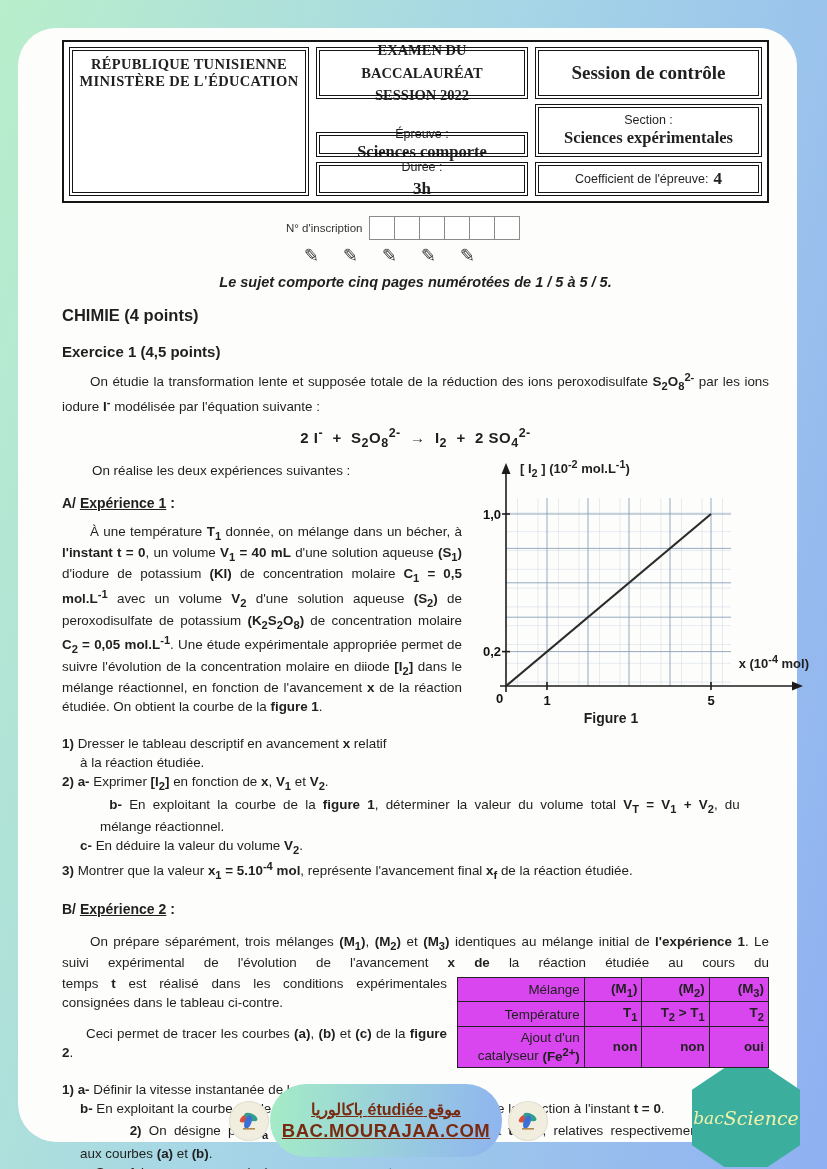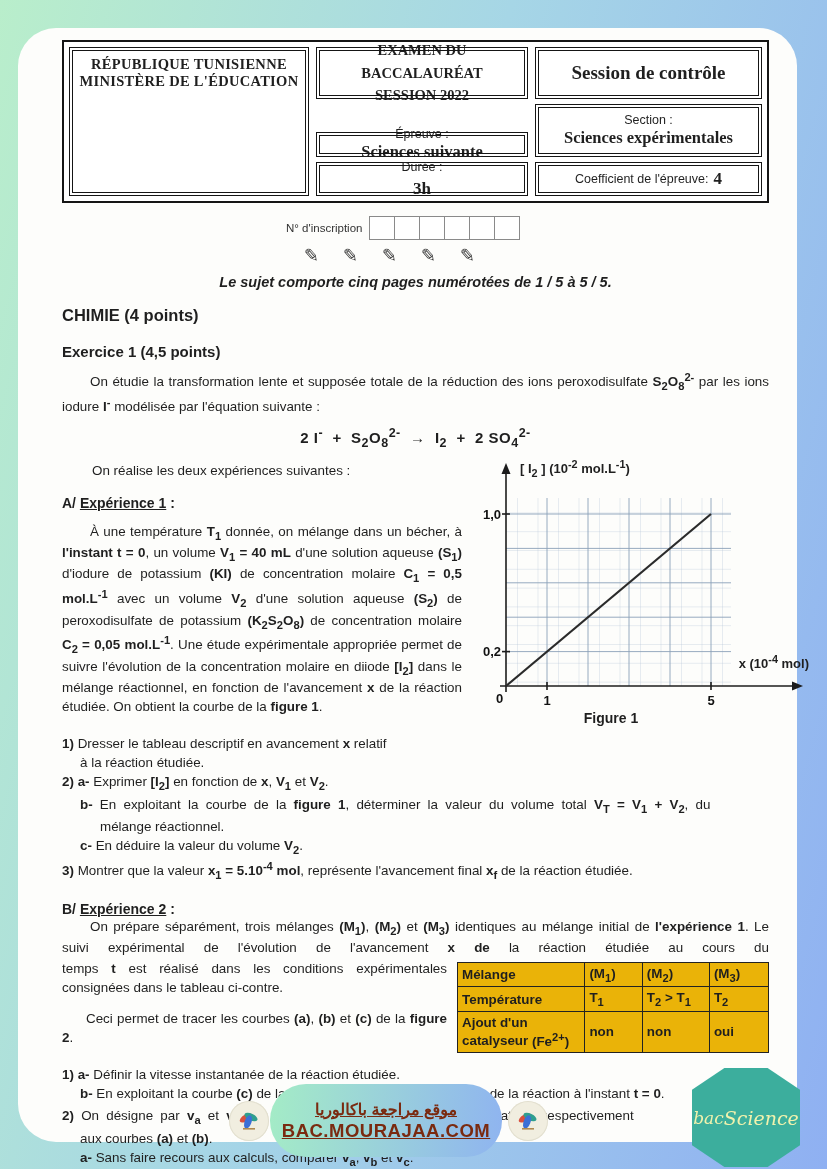--- a/index.html
+++ b/index.html
@@ -52,30 +52,30 @@
   .equation{text-align:center;font-size:15px;margin-top:9px;letter-spacing:.5px;}
   .secA{display:flex;margin-top:12px;}
   .colL{width:400px;flex:none;}
   .colR{flex:1;padding-left:14px;}
   .lead{text-indent:30px;}
   .h-part{font-size:14px;font-weight:bold;margin-top:14px;}
   .parA{margin-top:12px;text-align:justify;text-indent:28px;}
   .qblock{margin-top:8px;}
   .qline{font-size:13.4px;line-height:1.42;}
   .i1{padding-left:18px;} .i2{padding-left:38px;}
-  .spread{word-spacing:3.5px;}
-  .introB{margin-top:1px;text-align:justify;text-align-last:justify;text-indent:28px;}
+  .spread{word-spacing:3.5px;text-align:center;}
+  .introB{margin-top:16px;text-align:justify;text-align-last:justify;text-indent:28px;}
   .secB{display:flex;margin-top:2px;}
   .colLB{flex:1;padding-right:10px;}
   .colRB{width:312px;flex:none;}
   .ceci{margin-top:13px;text-indent:24px;text-align:justify;}
 
   
   .btab{border-collapse:collapse;font-size:13.4px;margin-top:2px;}
-  .btab td{border:1.5px solid #222;text-align:left;padding:3px 4px;background:#eab308;font-weight:bold;}
+  .btab td{border:1.5px solid #222;text-align:right;padding:3px 4px;background:#d946ef;}
   .btab td:first-child{width:128px;}
   .btab td:nth-child(2){width:54px;} .btab td:nth-child(3){width:66px;} .btab td:nth-child(4){width:56px;}
 
   
   .figure{position:relative;width:335px;margin-top:-6px;}
   .figure svg{display:block;}
   .ylab{position:absolute;left:44px;top:2px;font-size:13px;font-weight:bold;}
   .xlab{position:absolute;right:2px;top:197px;font-size:13px;font-weight:bold;}
   .fcap{width:270px;text-align:center;font-size:14px;font-weight:bold;margin-top:-10px;}
   .tk{font-family:"Liberation Sans",sans-serif;font-size:13px;font-weight:bold;fill:#111;}
@@ -113,21 +113,21 @@
       </div>
       <div class="dbox a-exam">
         <div class="exam-line">EXAMEN DU BACCALAURÉAT</div>
         <div class="exam-line">SESSION 2022</div>
       </div>
       <div class="dbox a-sess">
         <div class="sess-line">Session de contrôle</div>
       </div>
       <div class="dbox a-epr">
         <div class="lab">Épreuve :</div>
-        <div class="val">Sciences suivante</div>
+        <div class="val">Sciences comporte</div>
       </div>
       <div class="dbox a-sec">
         <div class="lab">Section :</div>
         <div class="val">Sciences expérimentales</div>
       </div>
       <div class="dbox a-dur">
         <span class="lab">Durée :</span>
         <span class="bigv">3h</span>
       </div>
       <div class="dbox a-coe">
@@ -264,21 +264,21 @@
       <div class="qline i1"><b>b-</b> En exploitant la courbe <b>(c)</b> de la <b>figure 2</b>, déterminer la vitesse <b>v<sub>c</sub></b> de la réaction à l'instant <b>t = 0</b>.</div>
       <div class="qline spread"><b>2)</b> On désigne par <b>v<sub>a</sub></b> et <b>v<sub>b</sub></b>, les vitesses de la réaction à <b>t = 0</b>, relatives respectivement</div>
       <div class="qline i1">aux courbes <b>(a)</b> et <b>(b)</b>.</div>
       <div class="qline i1"><b>a-</b> Sans faire recours aux calculs, comparer <b>v<sub>a</sub></b>, <b>v<sub>b</sub></b> et <b>v<sub>c</sub></b>.</div>
     </div>
 
   </div>
 </div>
 
 <div class="pill">
-  <div class="ar" dir="rtl">موقع مراجعة باكالوريا</div>
+  <div class="ar" dir="rtl">موقع étudiée باكالوريا</div>
   <div class="url">BAC.MOURAJAA.COM</div>
 </div>
 <div class="badge b1">
   <svg width="26" height="26" viewBox="0 0 26 26">
     <ellipse cx="10" cy="10" rx="7" ry="3.4" transform="rotate(-30 10 10)" fill="#d94f3d"></ellipse>
     <ellipse cx="15" cy="9" rx="7" ry="3.4" transform="rotate(25 15 9)" fill="#2f9e8f"></ellipse>
     <ellipse cx="12" cy="14" rx="7" ry="3.4" transform="rotate(-70 12 14)" fill="#3b6fd6"></ellipse>
     <rect x="7" y="20" width="12" height="1.6" fill="#b08a4f"></rect>
   </svg>
 </div>

